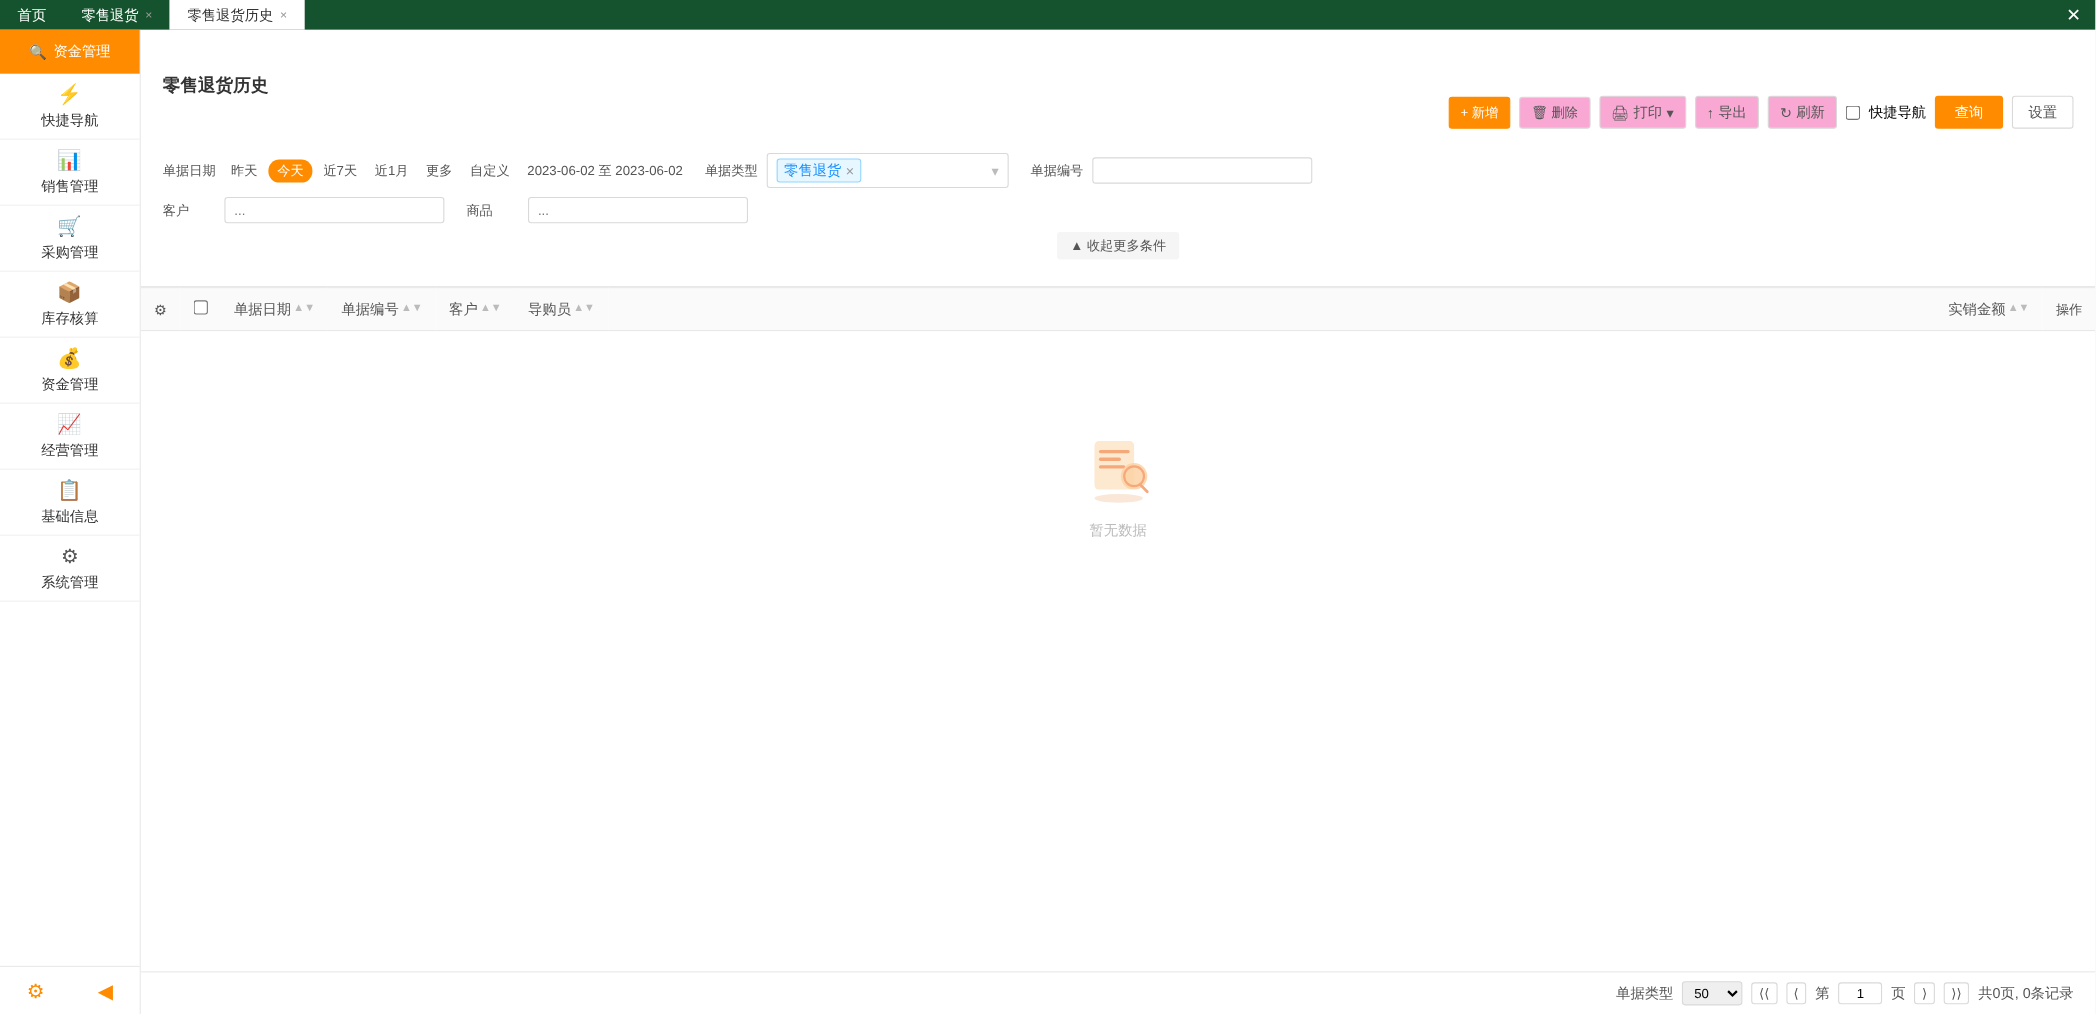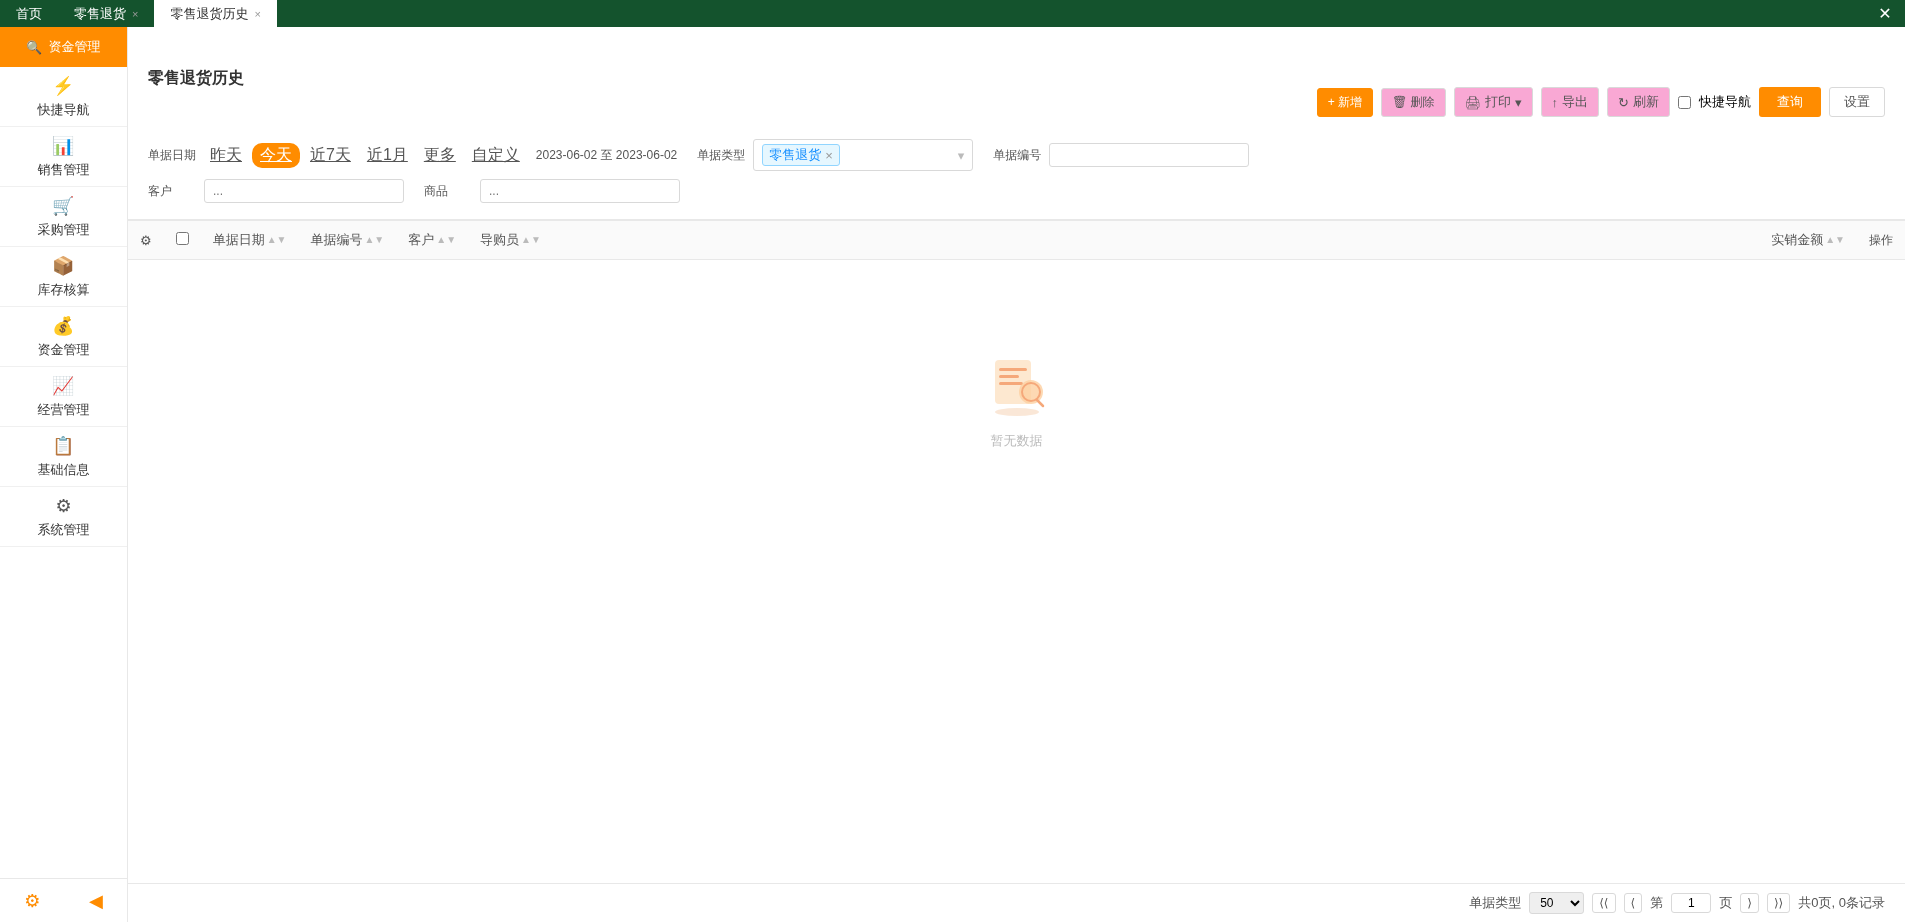--- a/index.html
+++ b/index.html
@@ -203,24 +203,23 @@
       min-width: 50px;
     }
     .date-options {
       display: flex;
       align-items: center;
       gap: 4px;
     }
     .date-opt {
       padding: 2px 6px;
       cursor: pointer;
-      font-size: 16px;
+      font-size: 12px;
       color: #555;
       border-radius: 2px;
-      text-decoration: underline;
     }
     .date-opt.active {
       background: #ff8c00;
       color: #fff;
       border-radius: 10px;
       padding: 2px 8px;
     }
     .date-range {
       color: #555;
       font-size: 12px;
@@ -499,20 +498,23 @@
             <span class="filter-label">客户</span>
             <input class="filter-input" type="text" placeholder="..." style="">
           </div>
 
           <div class="filter-item">
             <span class="filter-label">商品</span>
             <input class="filter-input" type="text" placeholder="..." style="">
           </div>
         </div>
 
+        <div style="display:flex;justify-content:center;margin-bottom:8px;">
+          <div class="collapse-btn">▲ 收起更多条件</div>
+        </div>
       </div>
     </div>
 
     <div class="table-container">
       <table class="data-table">
         <thead>
           <tr>
             <th class="settings-col">
               <span>⚙</span>
             </th>

